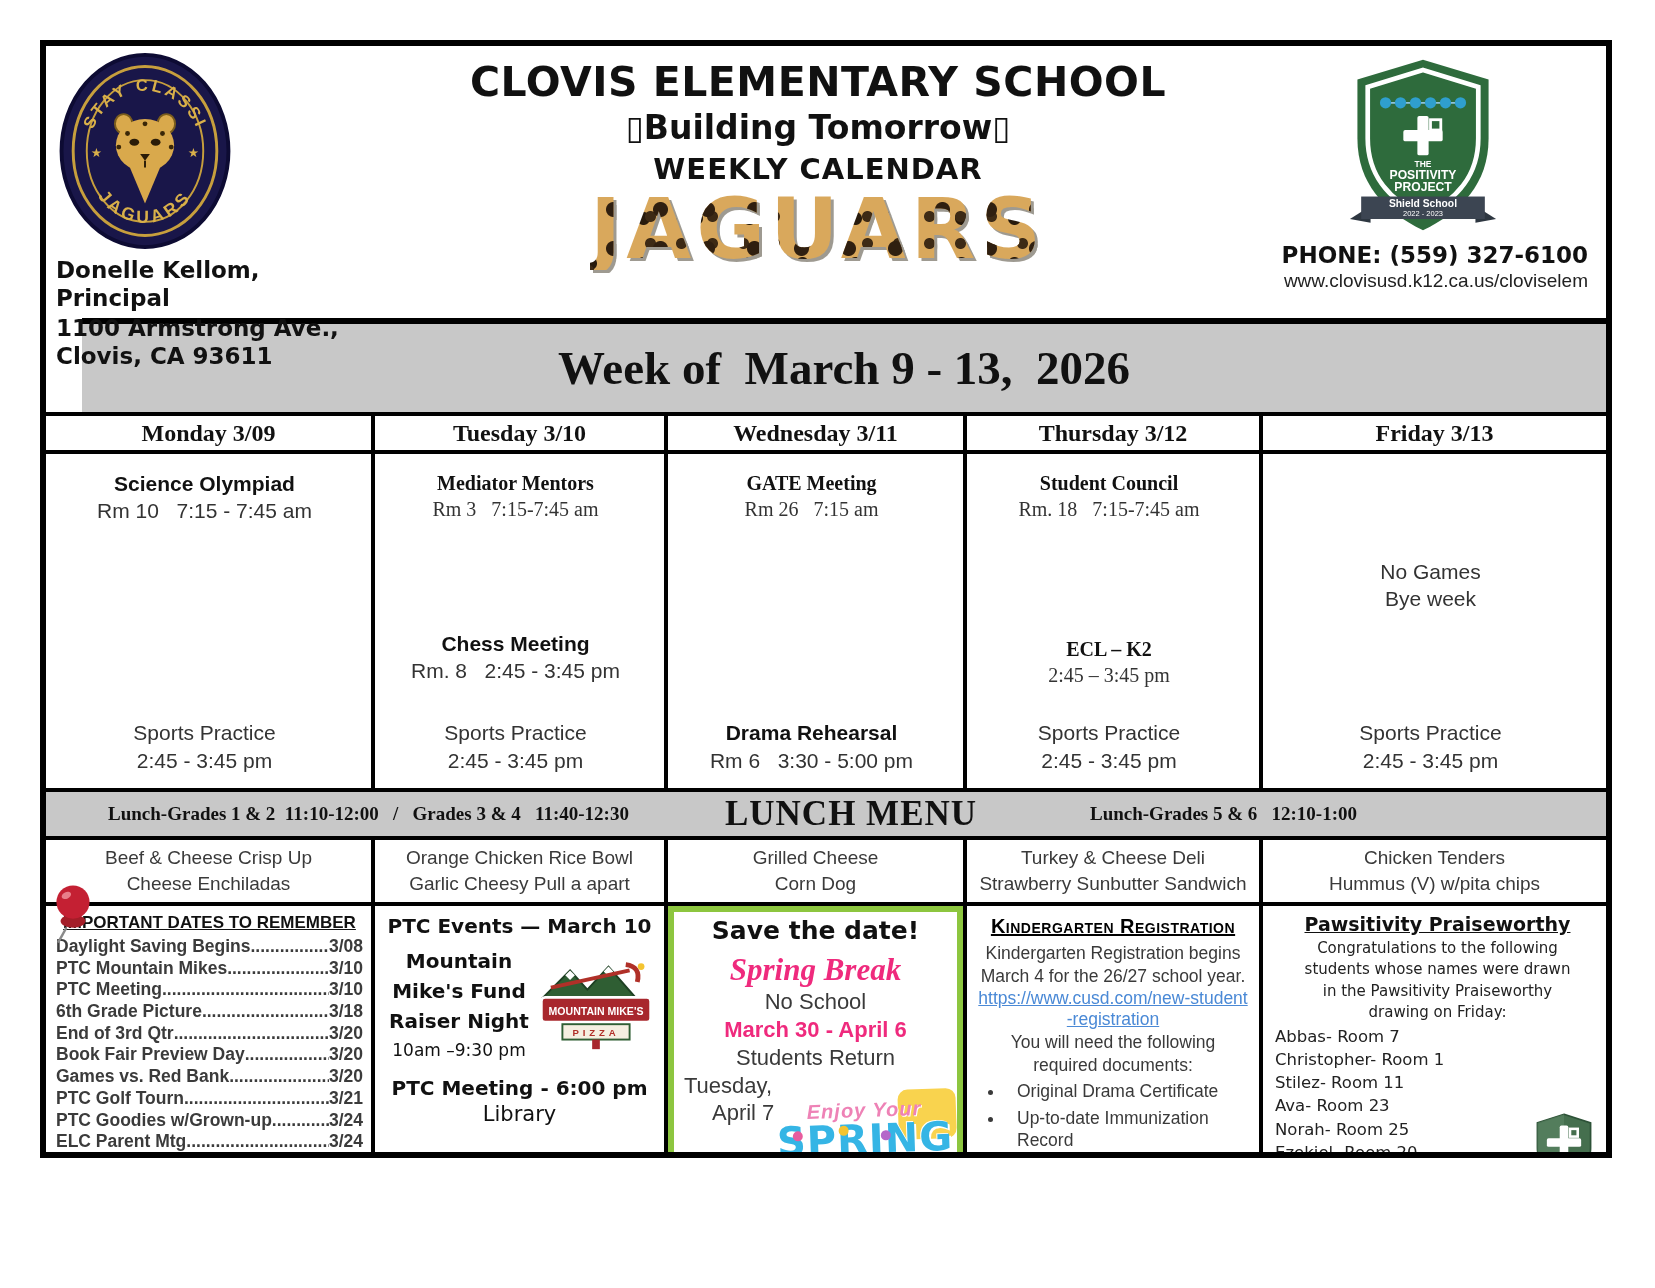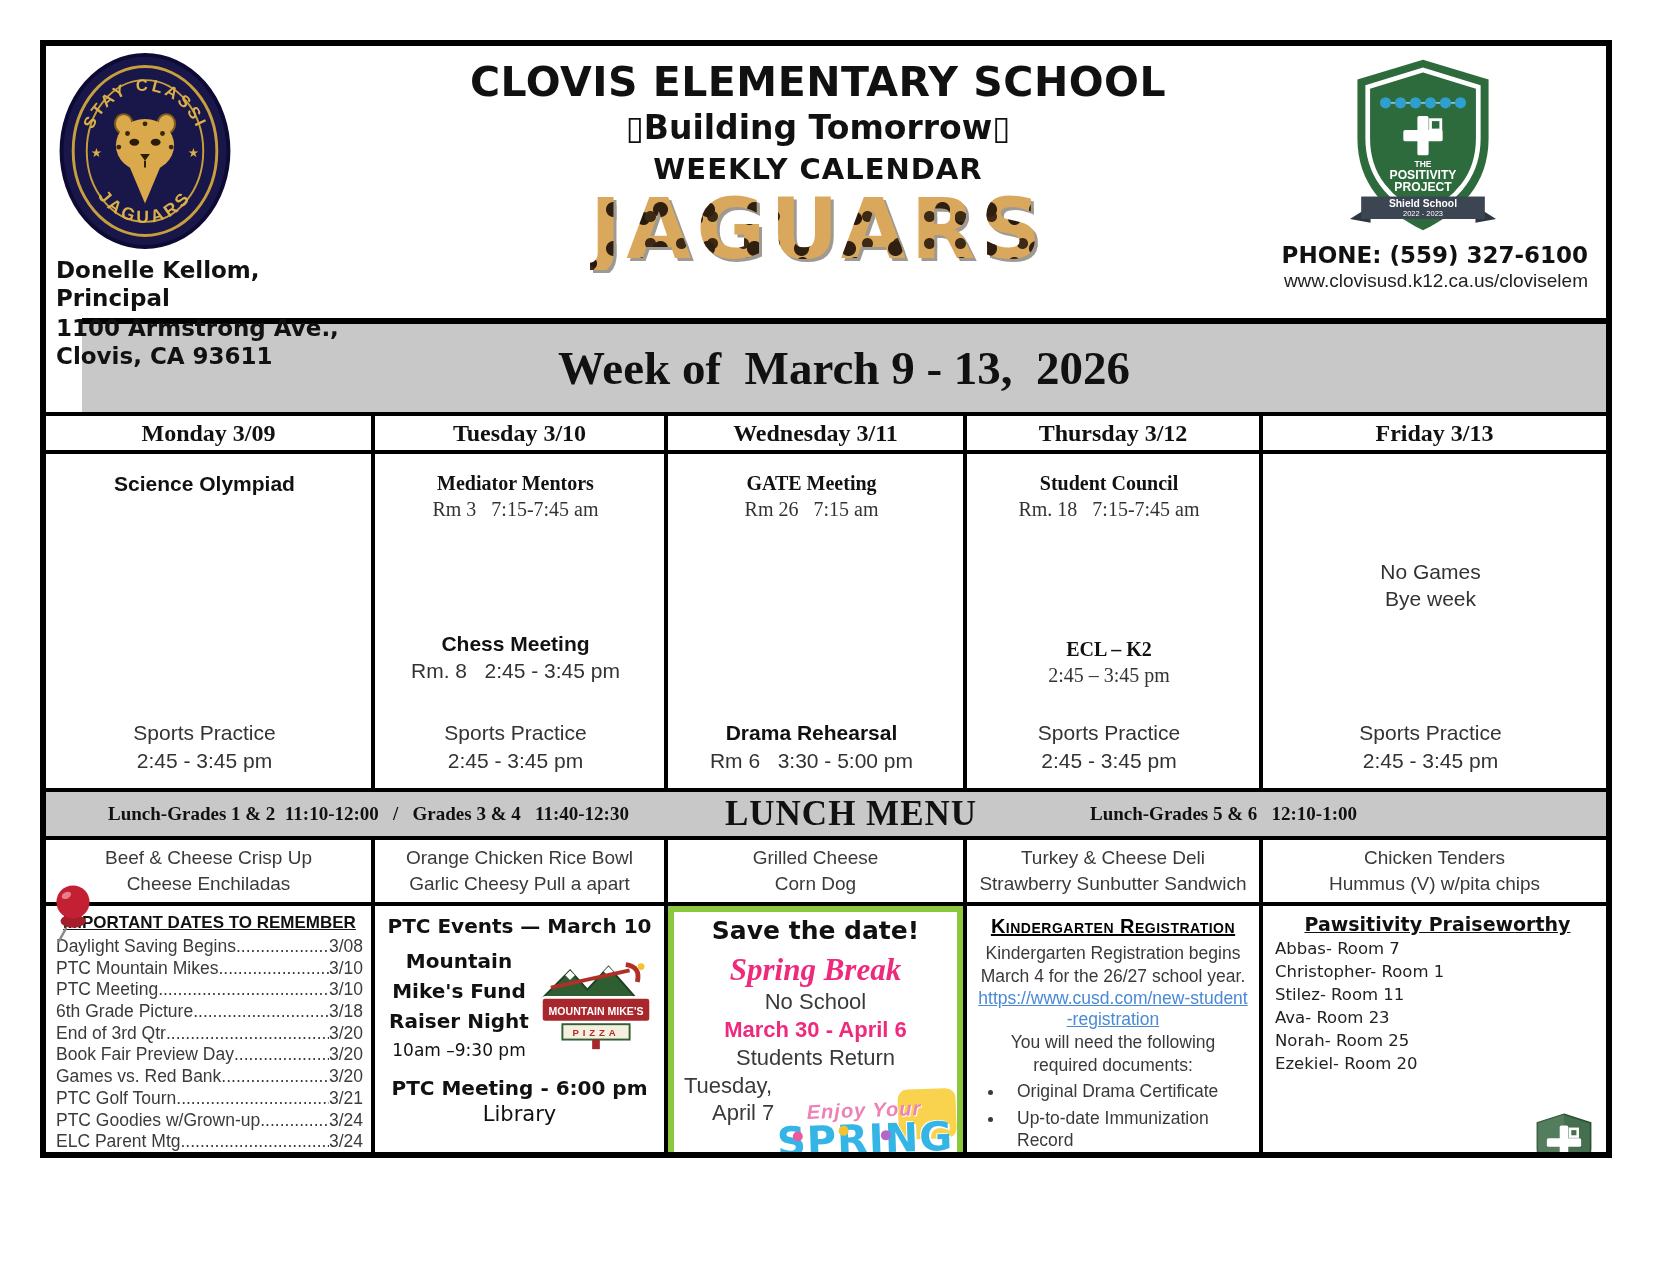--- a/index.html
+++ b/index.html
@@ -65,21 +65,21 @@
 
   .lunch-row .cell{height:62px;display:flex;flex-direction:column;justify-content:center;
      text-align:center;font-size:19px;color:#3a3a3a;line-height:1.35;}
 
   
   .bottom-row{flex:1;}
   .bottom-row .cell{position:relative;overflow:hidden;}
 
   .idr{padding:7px 8px 0 10px;}
   .idr-title{text-align:center;font-weight:bold;text-decoration:underline;font-size:17px;margin-bottom:3px;}
-  .idr-row{display:flex;align-items:flex-end;font-size:17.5px;color:#3b3b3b;line-height:1.24;}
+  .idr-row{display:flex;align-items:flex-end;font-size:17.5px;color:#3b3b3b;line-height:1.24;font-weight:bold;}
   .idr-row .n{white-space:nowrap;}
   .idr-row .dots{flex:1;overflow:hidden;white-space:nowrap;color:#3b3b3b;}
   .idr-row .dots::after{content:"......................................................";}
   .idr-row .dt{white-space:nowrap;}
 
   .ptc{font-family:"DejaVu Sans",sans-serif;padding-top:8px;text-align:center;}
   .ptc-h{font-weight:bold;font-size:20px;}
   .ptc-flex{display:flex;align-items:center;margin:8px 4px 0 10px;}
   .ptc-txt{width:148px;font-weight:bold;font-size:20px;line-height:1.5;}
   .ptc-time{font-weight:normal;font-size:17px;margin-top:2px;}
@@ -209,20 +209,21 @@
     <div class="cell">Tuesday 3/10</div>
     <div class="cell">Wednesday 3/11</div>
     <div class="cell">Thursday 3/12</div>
     <div class="cell">Friday 3/13</div>
   </div>
 
   <div class="grid events-row">
     <div class="cell">
       <div class="evt e-top">
         <div class="t">Science Olympiad</div>
+        <div class="d">Rm 10   7:15 - 7:45 am</div>
       </div>
       <div class="evt e-bot">
         <div class="p">Sports Practice</div>
         <div class="p">2:45 - 3:45 pm</div>
       </div>
     </div>
     <div class="cell">
       <div class="evt e-top hand">
         <div class="t">Mediator Mentors</div>
         <div class="d">Rm 3   7:15-7:45 am</div>
@@ -426,20 +427,26 @@
       <ul class="kg-bullets">
 
       <li>Original Drama Certificate</li>
           <li>Up-to-date Immunization Record</li>
           <li>PG &amp; E bill</li>
         </ul>
     </div>
 
     <div class="cell pw">
       <div class="pw-title">Pawsitivity Praiseworthy</div>
+      <div class="pw-intro">
+        <div>Congratulations to the following</div>
+        <div>students whose names were drawn</div>
+        <div>in the Pawsitivity Praiseworthy</div>
+        <div>drawing on Friday:</div>
+      </div>
       <div class="pw-names">
 
       <div>Abbas- Room 7</div>
           <div>Christopher- Room 1</div>
           <div>Stilez- Room 11</div>
           <div>Ava- Room 23</div>
           <div>Norah- Room 25</div>
           <div>Ezekiel- Room 20</div>
         </div>
       <svg class="pw-shield" width="60" height="70" viewBox="0 0 70 80">

